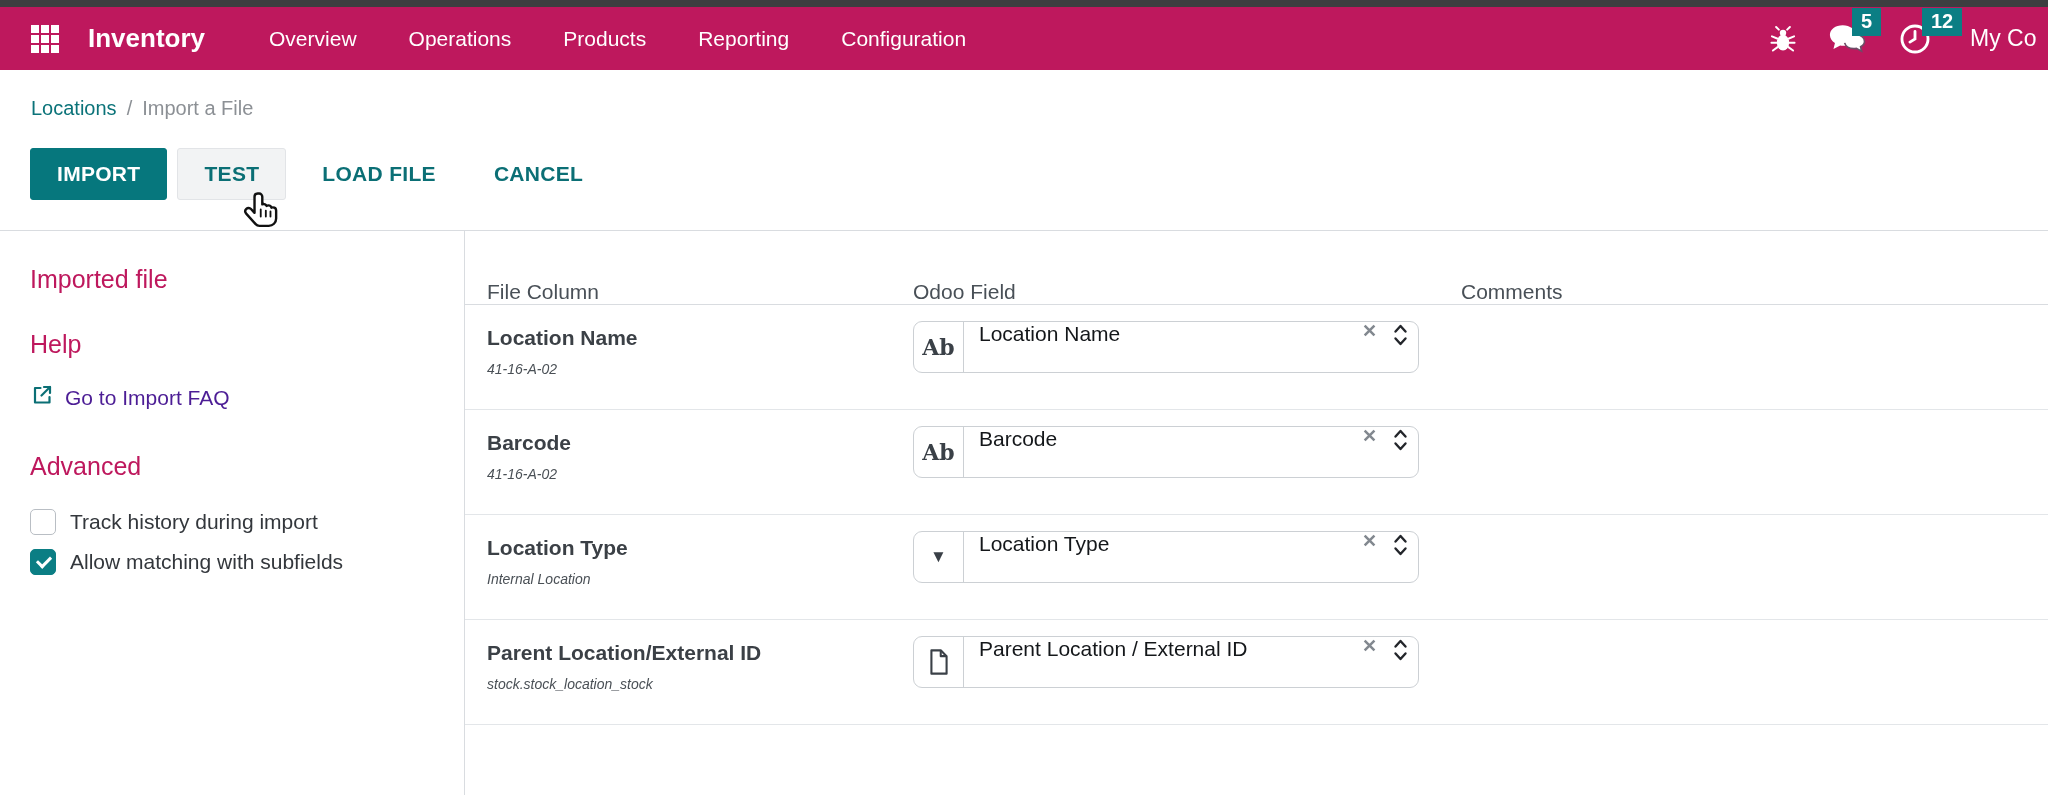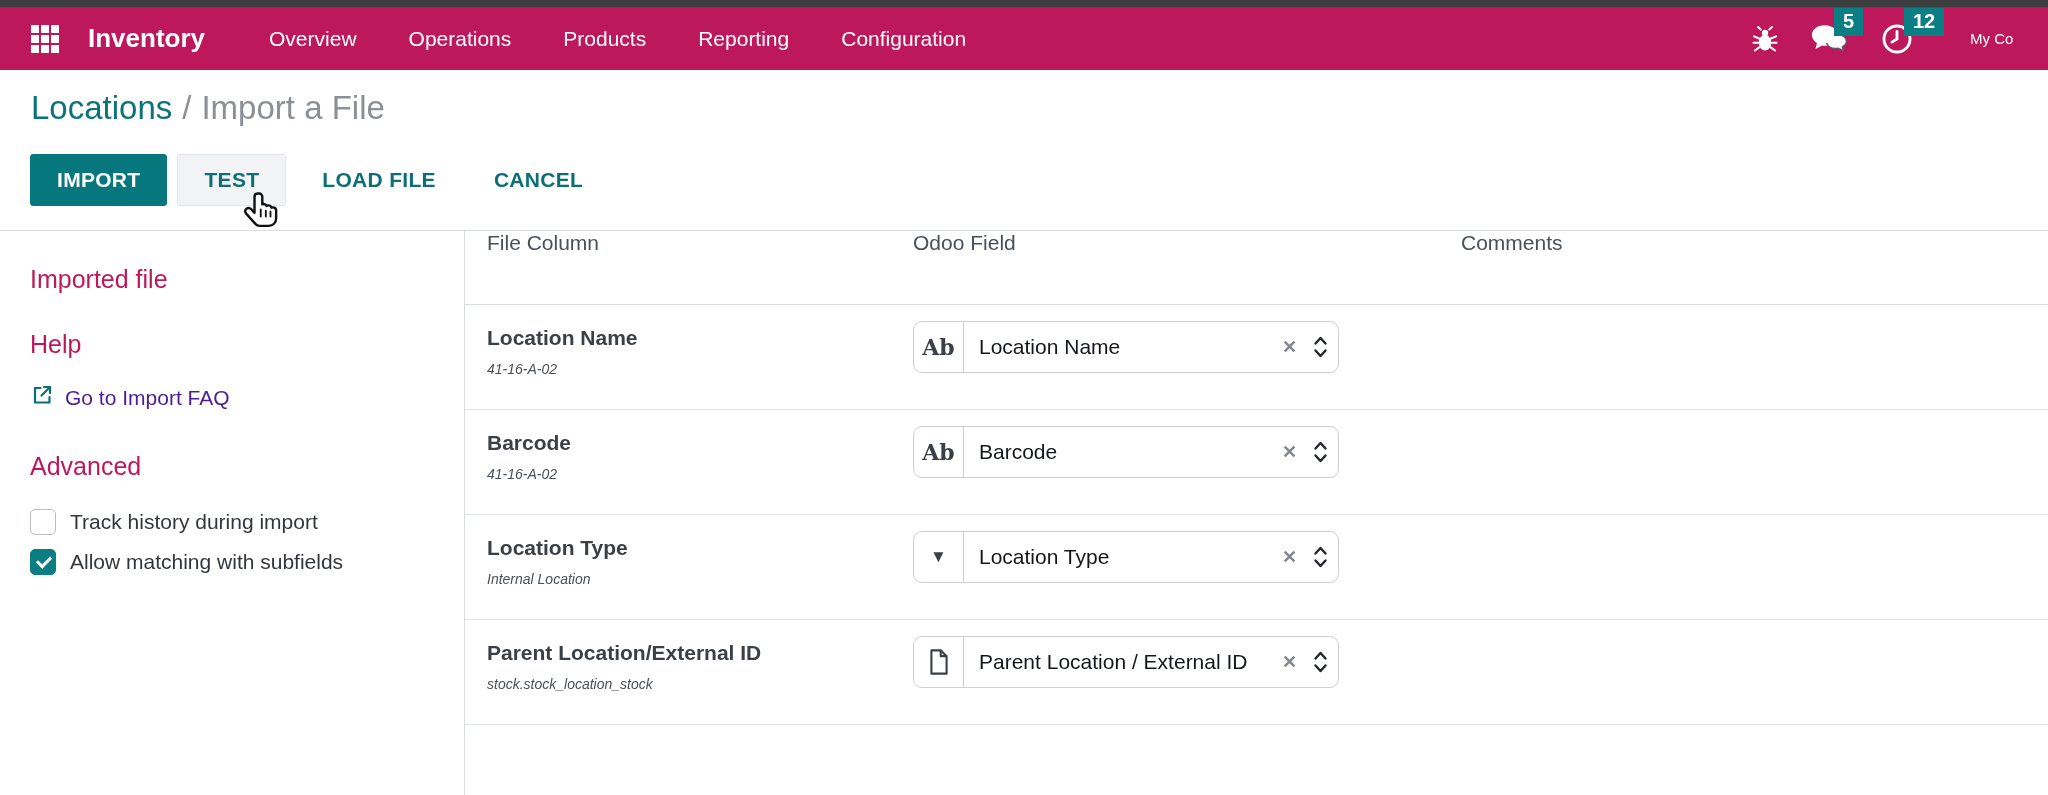--- a/index.html
+++ b/index.html
@@ -17,34 +17,34 @@
   .apps-grid { width:30px; height:30px; margin-right:28px; display:flex;
                align-items:center; justify-content:center; cursor:pointer; flex:0 0 auto; }
   .brand { font-size:26px; font-weight:700; margin-right:64px; white-space:nowrap; }
   .nav-menu { display:flex; gap:52px; font-size:21px; }
   .nav-menu .nav-item { white-space:nowrap; cursor:pointer; }
   .nav-right { margin-left:auto; display:flex; align-items:center; gap:30px;
                padding-right:0; }
   .nav-icon-wrap { position:relative; display:flex; align-items:center; cursor:pointer; }
   .badge { position:absolute; top:-14px; left:24px; background:#0b7e84; color:#fff;
            font-size:20px; font-weight:700; padding:1px 9px 3px; line-height:24px; }
-  .company { font-size:15px; white-space:nowrap; width:78px; overflow:hidden;
-             margin-left:26px; }
+  .company { font-size:23px; white-space:nowrap; width:78px; overflow:hidden;
+             margin-left:8px; }
 
   
   .breadcrumb { height:76px; display:flex; align-items:center; padding-left:31px;
-                font-size:33px; gap:10px; }
+                font-size:20px; gap:10px; }
   .crumb-link { color:#0b7379; cursor:pointer; }
   .crumb-sep, .crumb-current { color:#8c9095; }
 
   
   .toolbar { height:85px; display:flex; align-items:flex-start; padding-left:30px;
              border-bottom:1px solid #d9dce0; }
   .btn { font-family:inherit; font-size:21px; font-weight:700; letter-spacing:.3px;
-         padding:0 26px; height:52px; margin-top:8px; border-radius:3px; cursor:pointer; }
+         padding:0 26px; height:52px; margin-top:2px; border-radius:3px; cursor:pointer; }
   .btn-primary { background:#06777d; color:#fff; border:1px solid #06777d; }
   .btn-test { background:#f2f3f4; color:#0b6f75; border:1px solid #e2e4e7; margin-left:10px; }
   .btn-link { background:none; border:none; color:#0b6f75; margin-left:14px; padding:0 22px; }
 
   
   .content { display:flex; height:567px; }
 
   
   .sidebar { width:465px; flex:0 0 465px; border-right:1px solid #d9dce0;
              padding:34px 24px 0 30px; }
@@ -59,29 +59,29 @@
   .checkbox.checked::after { content:""; position:absolute; left:6px; top:6px;
               width:11px; height:6px; border-left:3px solid #fff;
               border-bottom:3px solid #fff; transform:rotate(-45deg); }
   .help-section .side-heading { margin-top:36px; margin-bottom:24px; }
   .faq-link { display:flex; align-items:center; gap:11px; color:#4c1d95;
               font-size:21px; cursor:pointer; margin-bottom:10px; }
   .advanced-section .side-heading { margin-top:40px; margin-bottom:28px; }
 
   
   .table-area { flex:1; display:flex; flex-direction:column; background:#fff; }
-  .thead { display:flex; height:74px; align-items:flex-start; color:#495057; font-size:21px;
+  .thead { display:flex; height:74px; align-items:flex-end; color:#495057; font-size:21px;
            border-bottom:1px solid #d9dce0; }
   .tcol1 { width:448px; flex:0 0 448px; padding-left:22px; }
   .tcol2 { width:530px; flex:0 0 530px; }
   .tcol3 { flex:1; padding-left:18px; }
   .trow { display:flex; height:105px; border-bottom:1px solid #e3e6e9; padding-top:21px; }
   .flabel { font-size:21px; font-weight:700; color:#3b4046; }
   .fsample { font-size:14px; font-style:italic; color:#4a5056; margin-top:11px; }
-  .field-select { display:flex; align-items:center; width:426px; height:52px;
+  .field-select { display:flex; align-items:flex-start; width:506px; height:52px;
                   border:1px solid #ccd0d4; border-radius:9px; background:#fff;
                   overflow:hidden; margin-top:-5px; cursor:pointer; }
   .ftype { width:50px; flex:0 0 50px; height:100%; display:flex; align-items:center;
            justify-content:center; border-right:1px solid #ccd0d4; color:#3a4047; }
   .ftype .ab { font-family:"DejaVu Serif", serif; font-weight:700; font-size:22px; }
   .ftype .tri { font-size:17px; }
   .fvalue { flex:1; padding-left:15px; font-size:21px; color:#14171a; white-space:nowrap;
             overflow:hidden; }
   .fclear { color:#82888f; font-size:18px; font-weight:700; margin-right:16px; cursor:pointer;
             line-height:1; }

